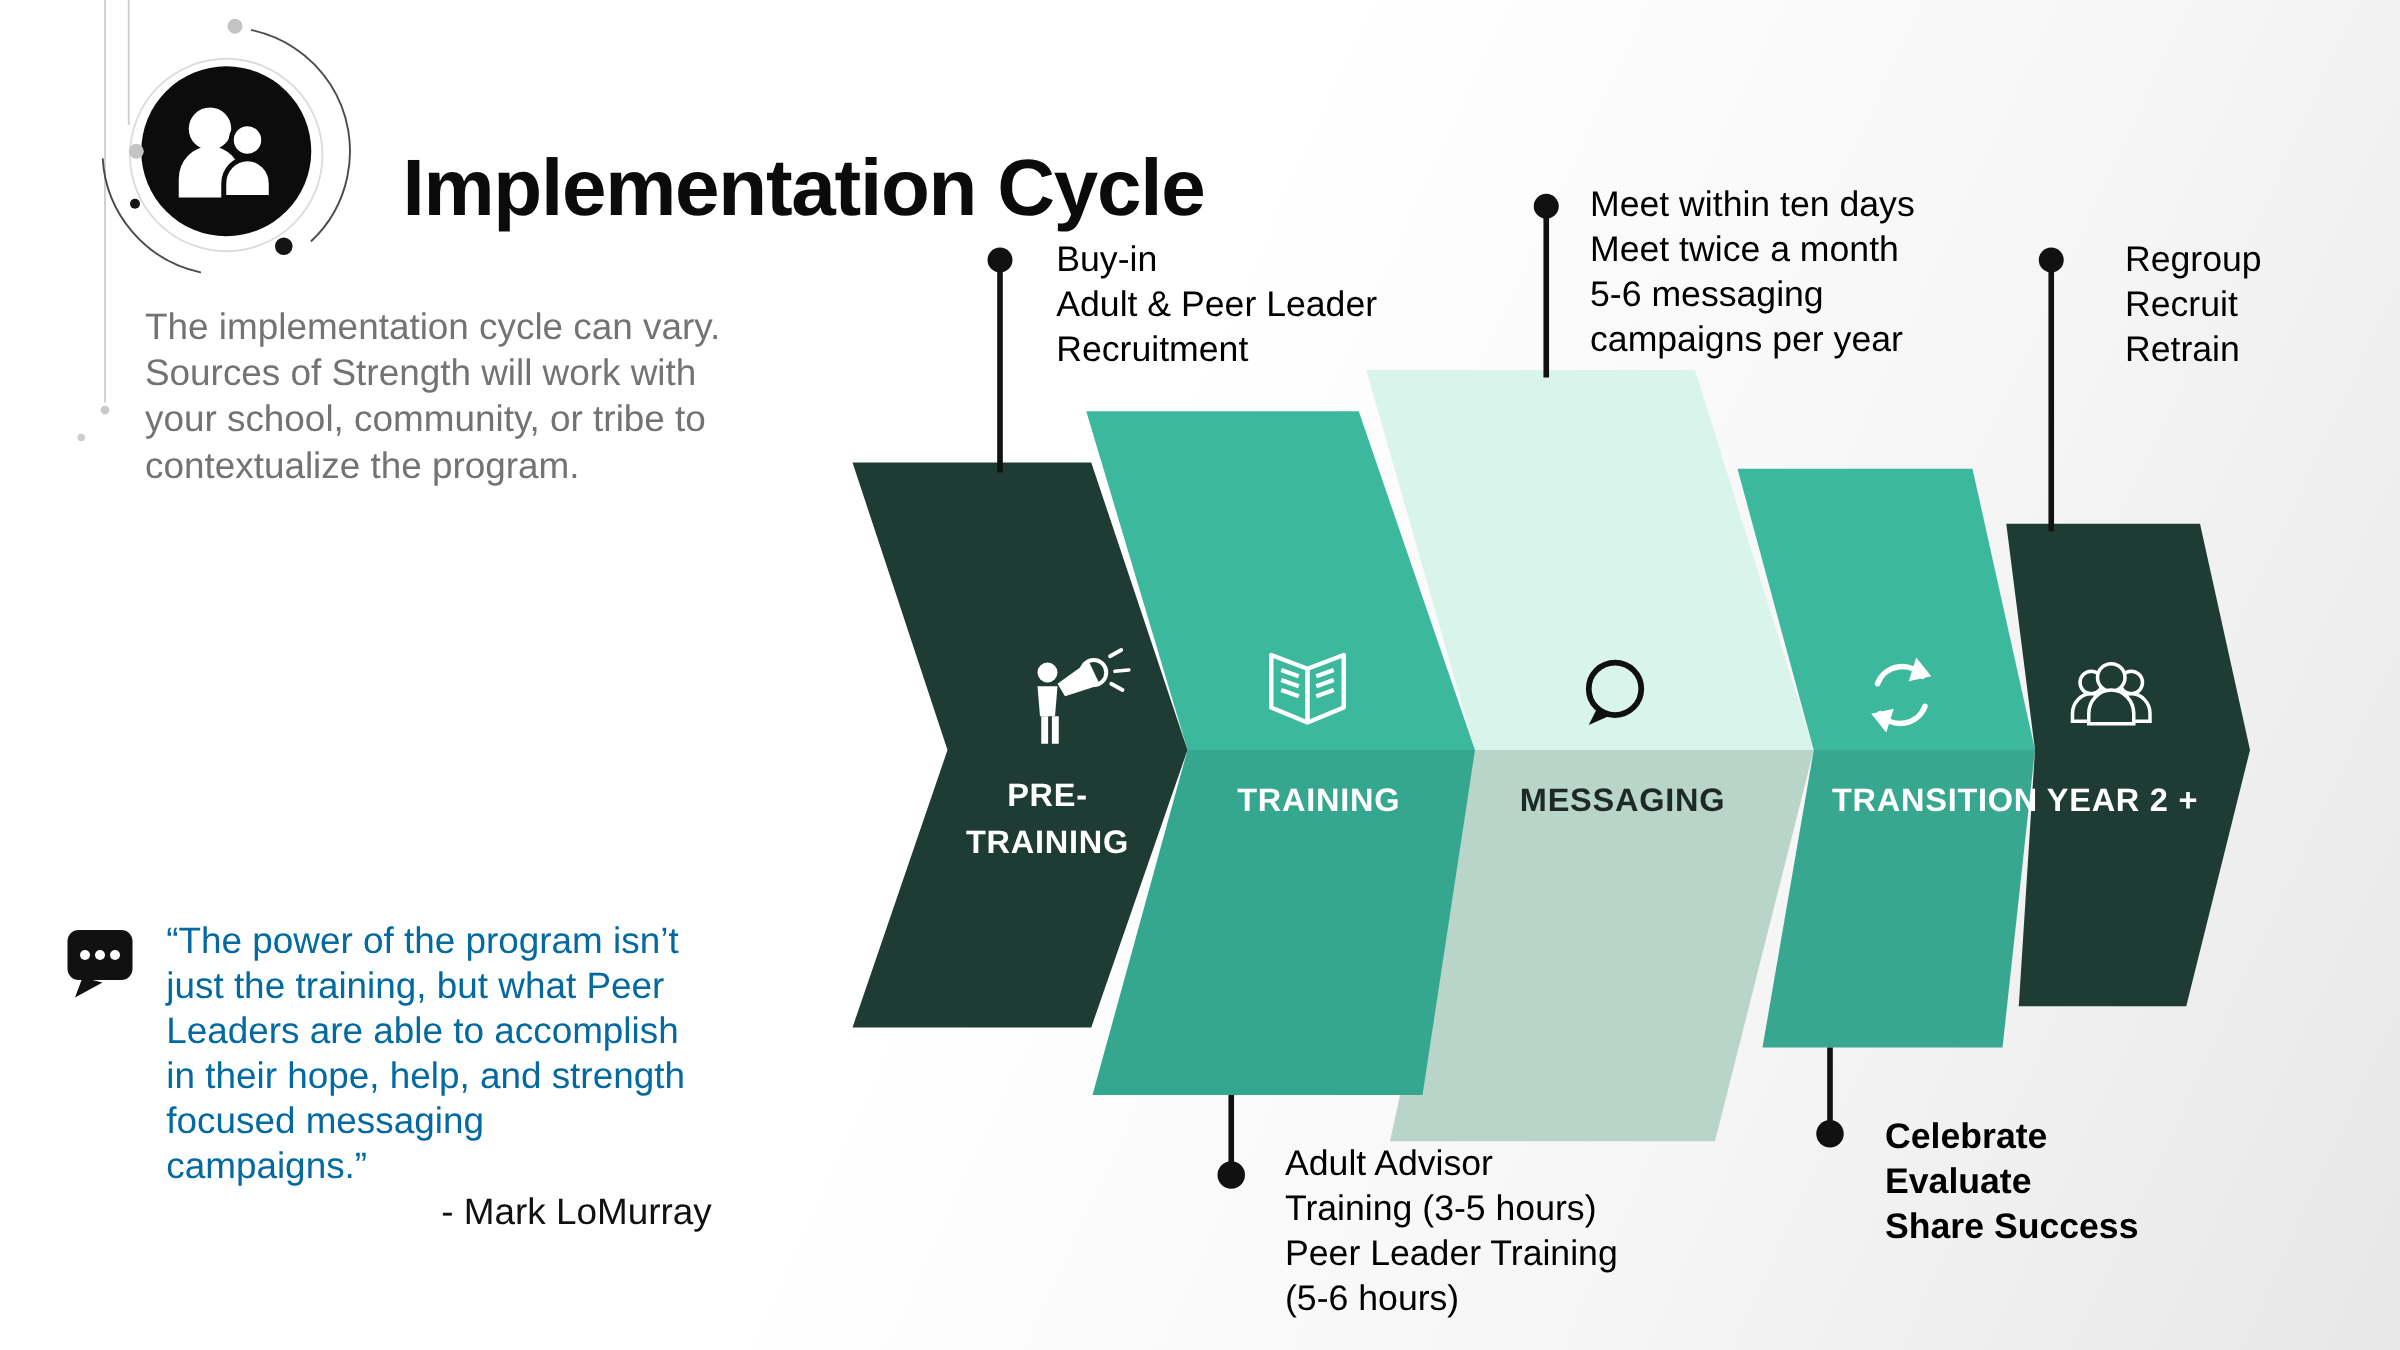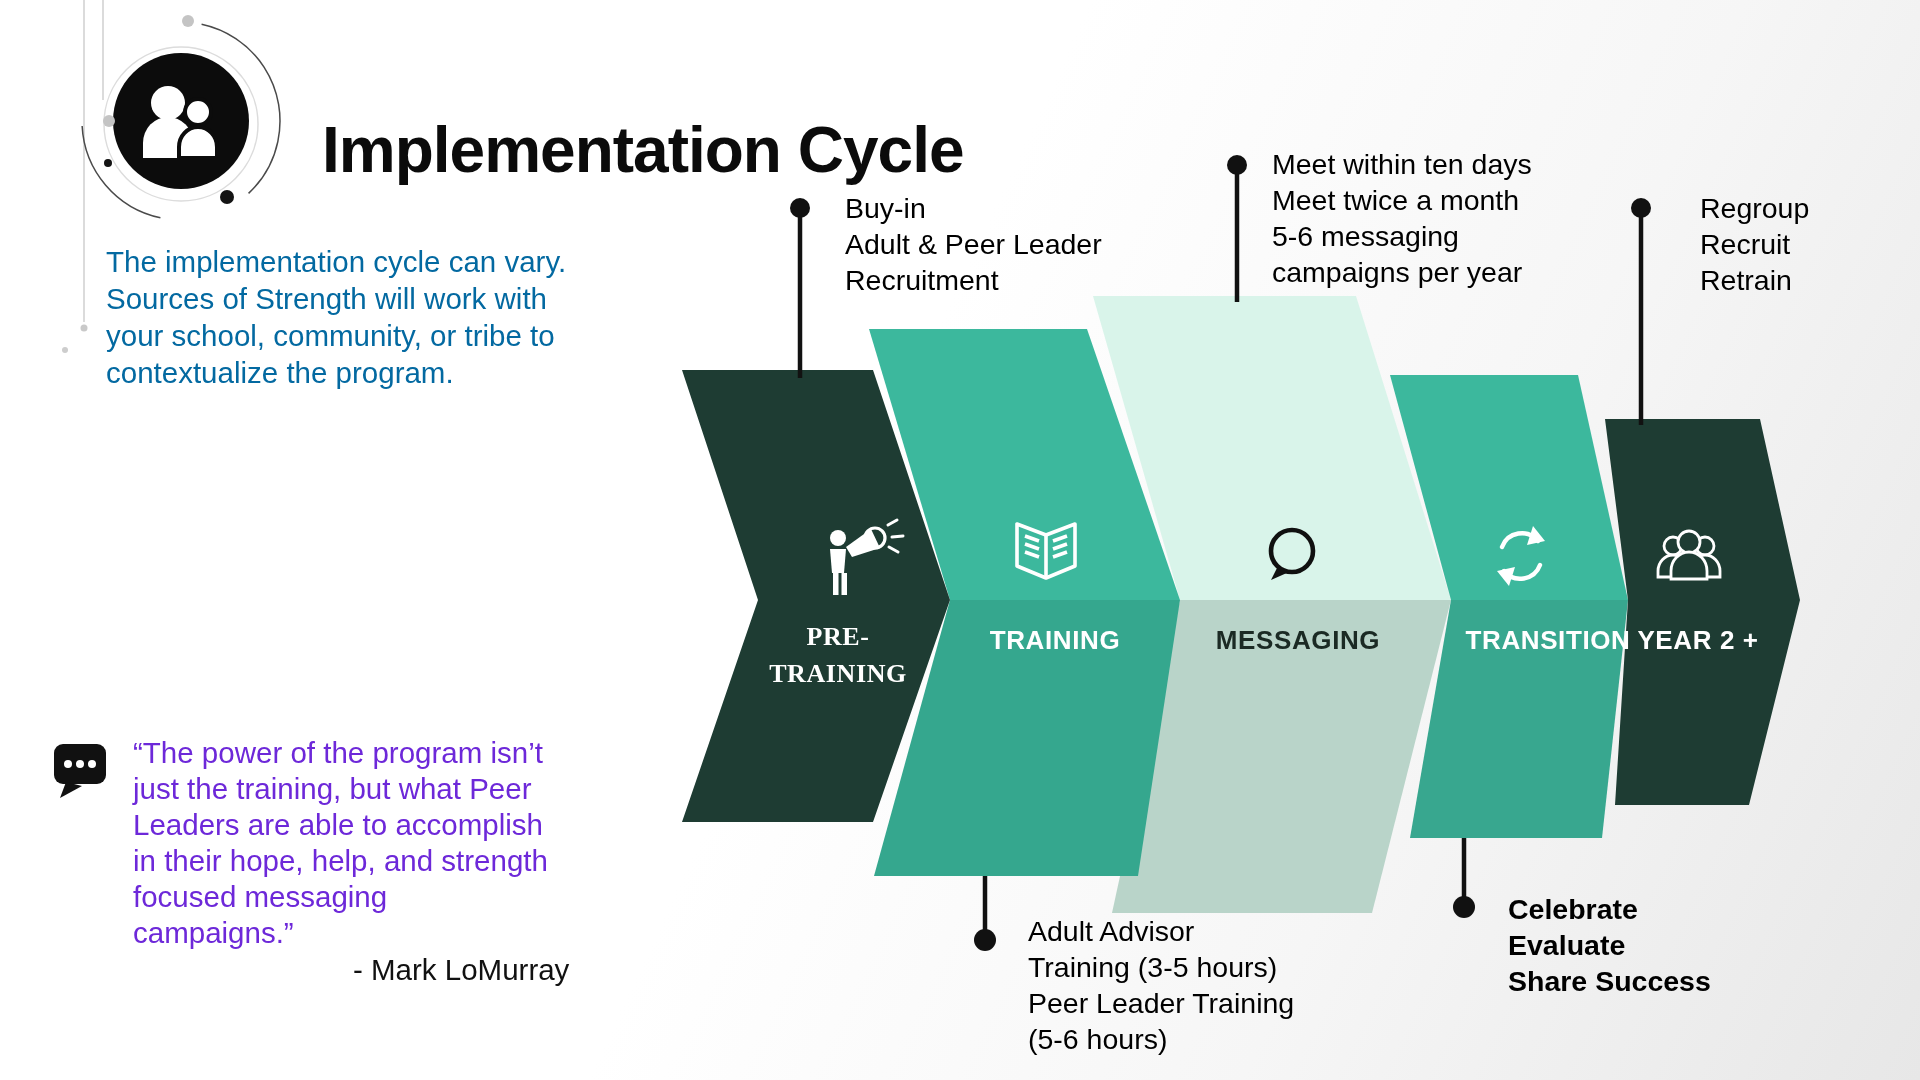--- a/index.html
+++ b/index.html
@@ -11,26 +11,26 @@
   }
   .canvas{position:relative;width:1920px;height:944px;}
   .layer{position:absolute;left:0;top:0;}
   .pre{white-space:pre-line;}
 
   .title{
     position:absolute;left:322px;top:70px;
     font-size:64px;font-weight:700;color:#0b0b0b;letter-spacing:-1px;
   }
   .intro{
-    position:absolute;left:106px;top:243px;width:560px;
-    font-size:29.5px;line-height:37px;color:#0369a1;
+    position:absolute;left:116px;top:243px;width:560px;
+    font-size:29.5px;line-height:37px;color:#737373;
   }
   .quote-text{
     position:absolute;left:133px;top:735px;width:480px;
-    font-size:29.5px;line-height:36px;color:#6d28d9;
+    font-size:29.5px;line-height:36px;color:#0369a1;
   }
   .quote-attribution{
     position:absolute;left:353px;top:953px;
     font-size:29.5px;color:#111;
   }
   .callout{
     position:absolute;font-size:28.5px;line-height:36px;color:#000000;
   }
   .phase-label{
     position:absolute;transform:translate(-50%,-50%);
@@ -172,21 +172,21 @@
         <circle cx="30" cy="35" r="9"></circle>
         <path d="M15 66 v-6 a15 16 0 0 1 30 0 v6 z"></path>
         <circle cx="62" cy="35" r="9"></circle>
         <path d="M47 66 v-6 a15 16 0 0 1 30 0 v6 z"></path>
         <circle cx="46" cy="31" r="11"></circle>
         <path d="M28 68 v-8 a18 19 0 0 1 36 0 v8 z"></path>
       </g>
     </svg>
   </div>
 
-  <div class="phase-label" style="left:838px;top:655px;font-family:Liberation Serif, serif;">PRE-
+  <div class="phase-label" style="left:838px;top:655px;">PRE-
 TRAINING</div>
   <div class="phase-label" style="left:1055px;top:640px;">TRAINING</div>
   <div class="phase-label dark-text" style="left:1298px;top:640px;">MESSAGING</div>
   <div class="phase-label" style="left:1548px;top:640px;">TRANSITION</div>
   <div class="phase-label" style="left:1698px;top:640px;">YEAR 2 +</div>
 
   <div class="callout pre" style="left:845px;top:190px;">Buy-in
 Adult &amp; Peer Leader
 Recruitment</div>
   <div class="callout pre" style="left:1272px;top:146px;">Meet within ten days

